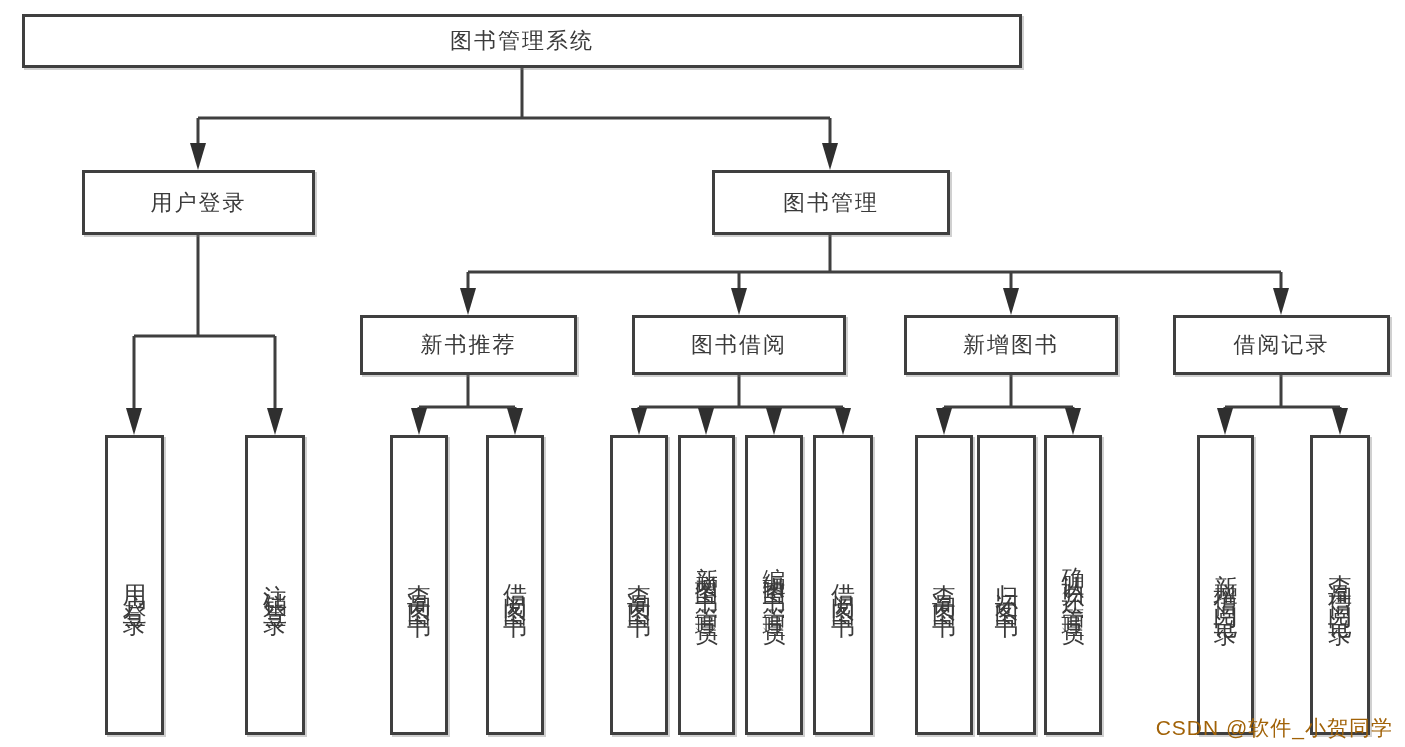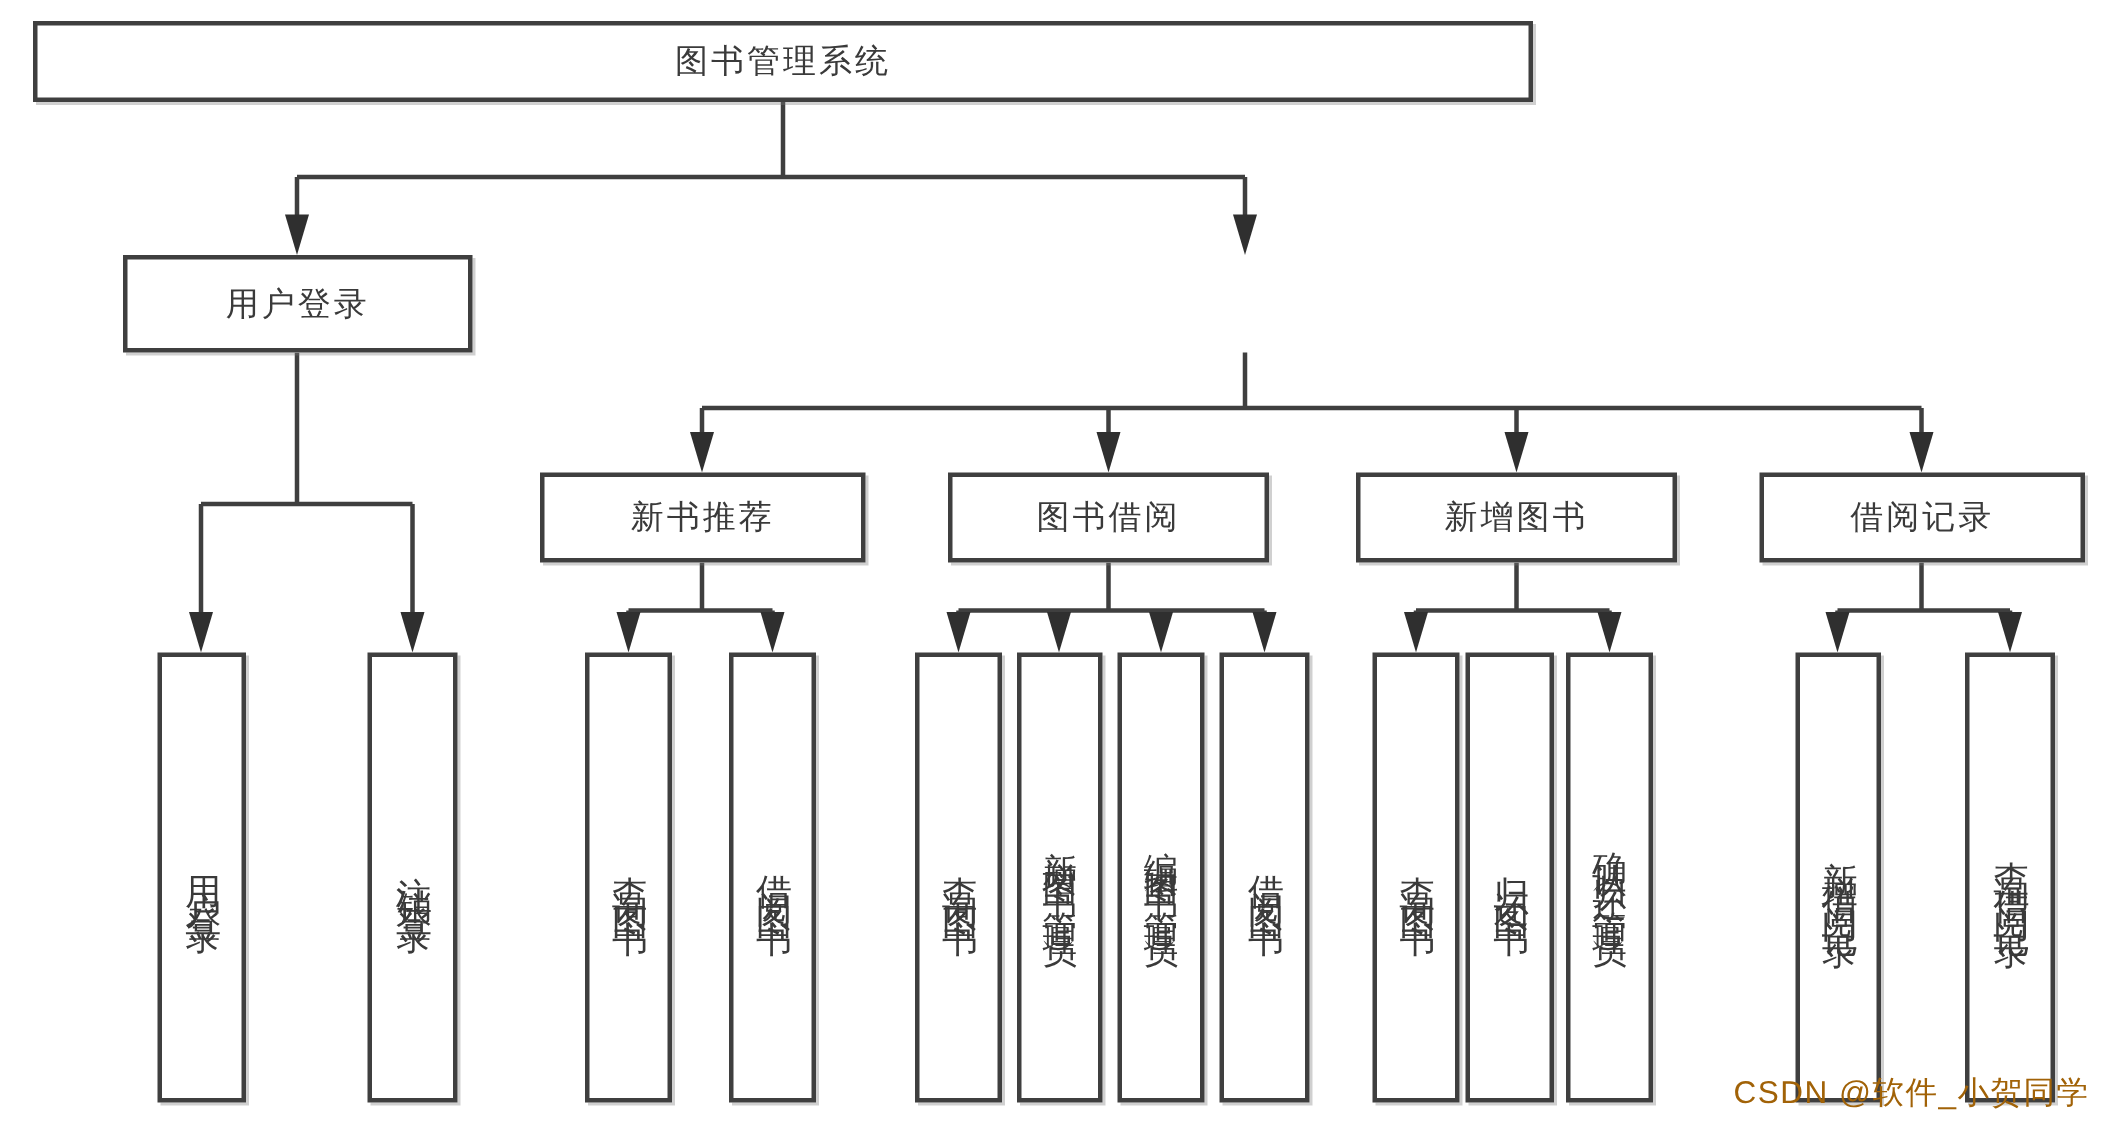--- a/index.html
+++ b/index.html
@@ -94,20 +94,23 @@
     </g>
   </svg>
 
   <div class="box" style="left:22px;top:14px;width:1000px;height:54px">
     <span class="root-label">图书管理系统</span>
   </div>
 
   <div class="box" style="left:82px;top:170px;width:233px;height:65px">
     <span class="hlabel">用户登录</span>
   </div>
+  <div class="box" style="left:712px;top:170px;width:238px;height:65px">
+    <span class="hlabel">图书管理</span>
+  </div>
 
   <div class="box" style="left:360px;top:315px;width:217px;height:60px">
     <span class="hlabel">新书推荐</span>
   </div>
   <div class="box" style="left:632px;top:315px;width:214px;height:60px">
     <span class="hlabel">图书借阅</span>
   </div>
   <div class="box" style="left:904px;top:315px;width:214px;height:60px">
     <span class="hlabel">新增图书</span>
   </div>

